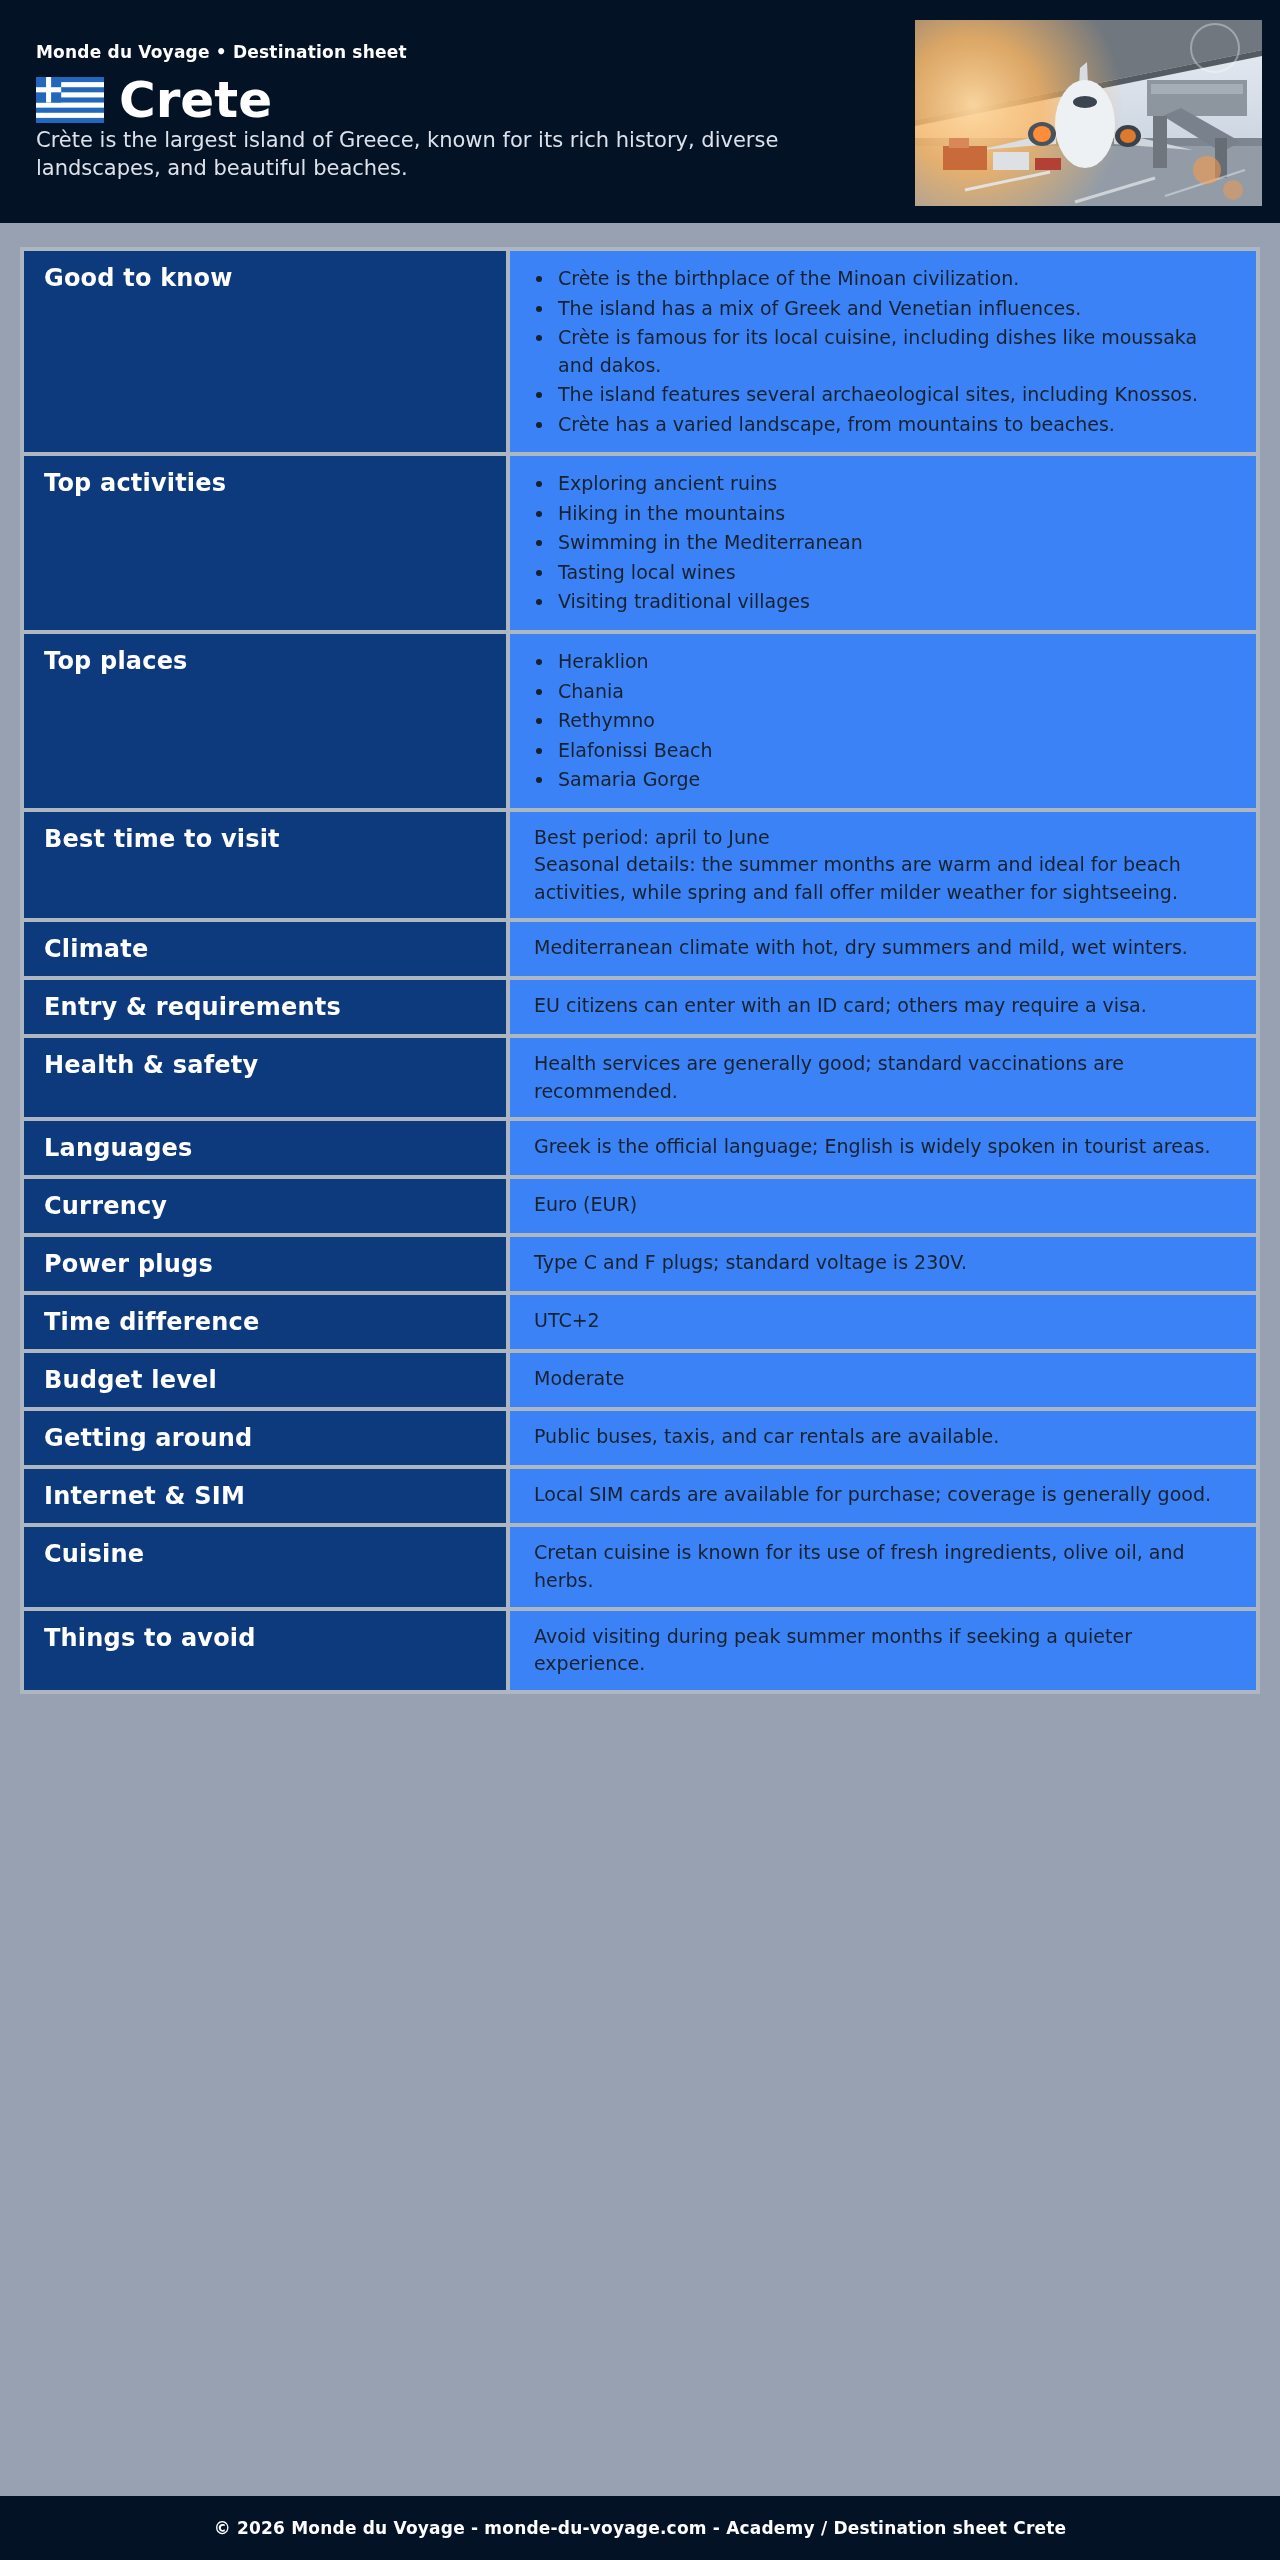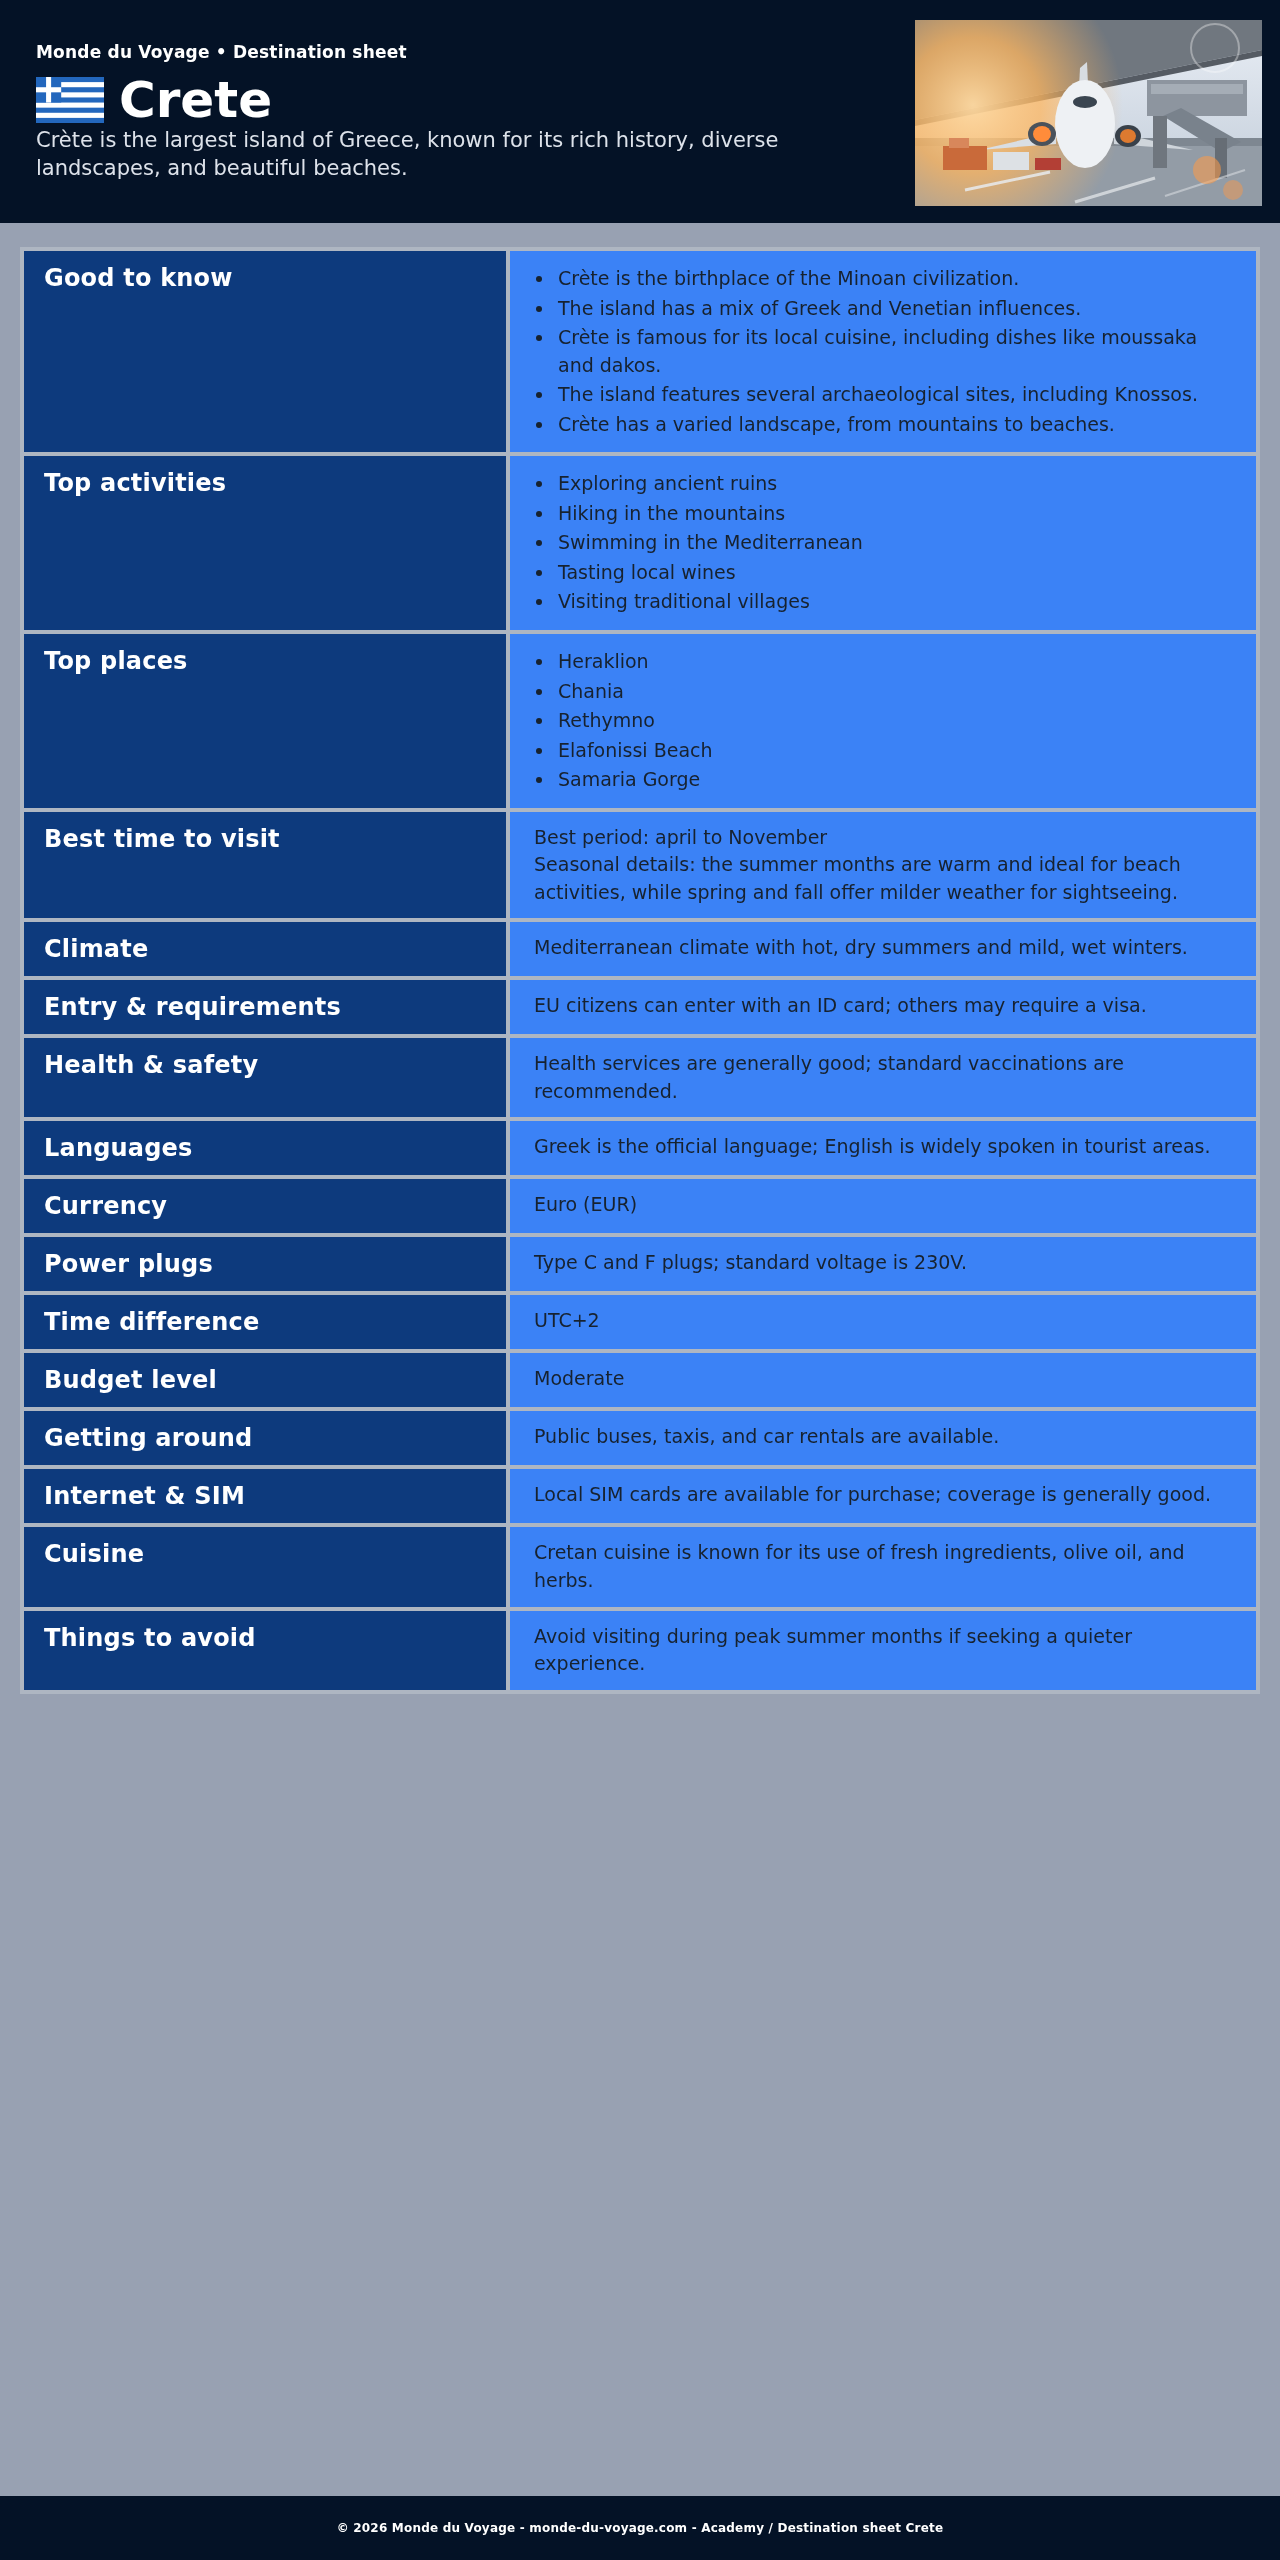--- a/index.html
+++ b/index.html
@@ -45,21 +45,21 @@
     padding:12px 24px;font-size:19px;line-height:1.45;
   }
   td.content ul{margin:2px 0;padding-left:21px;}
   td.content li{margin:2px 0;padding-left:3px;max-width:700px;}
   td.content .text-line,td.content .plain{max-width:715px;}
   
   .footer{
     margin-top:auto;flex:0 0 auto;
     background:#041226;color:#ffffff;height:64px;
     display:flex;align-items:center;justify-content:center;
-    font-size:12px;font-weight:bold;letter-spacing:.2px;
+    font-size:17px;font-weight:bold;letter-spacing:.2px;
   }
 </style>
 </head>
 <body>
 
 <header class="header">
   <div class="eyebrow">Monde du Voyage • Destination sheet</div>
   <div class="title-row">
     <svg class="flag" viewBox="0 0 27 18" preserveAspectRatio="none" aria-hidden="true">
       <rect x="0" y="0" width="27" height="18" fill="#ffffff"></rect>
@@ -156,21 +156,21 @@
               <li>Chania</li>
               <li>Rethymno</li>
               <li>Elafonissi Beach</li>
               <li>Samaria Gorge</li>
             </ul>
           </td>
         </tr>
         <tr>
           <th class="label">Best time to visit</th>
           <td class="content">
-            <div class="text-line">Best period: april to November</div>
+            <div class="text-line">Best period: april to June</div>
             <div class="text-line">Seasonal details: the summer months are warm and ideal for beach activities, while spring and fall offer milder weather for sightseeing.</div>
           </td>
         </tr>
         <tr>
           <th class="label">Climate</th>
           <td class="content">
             <div class="plain">Mediterranean climate with hot, dry summers and mild, wet winters.</div>
           </td>
         </tr>
         <tr>

